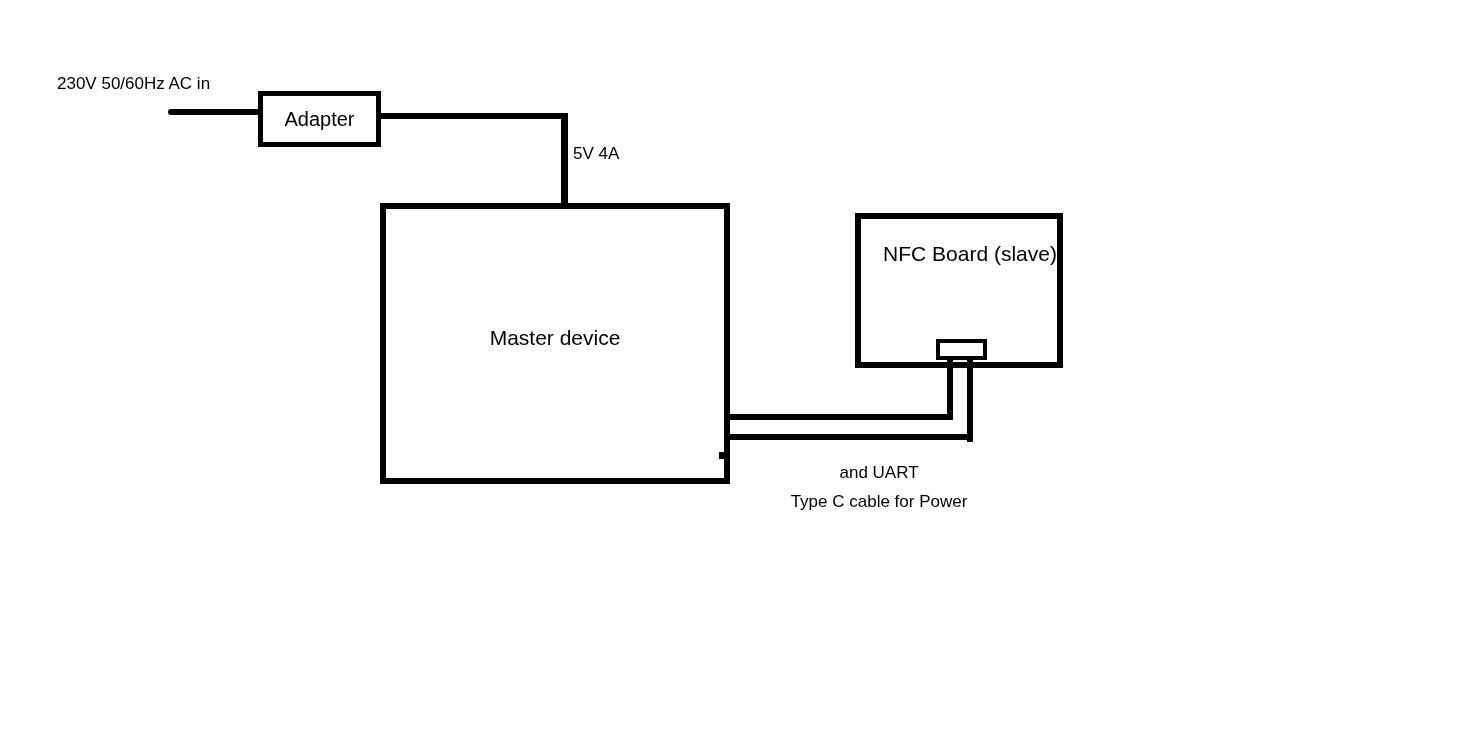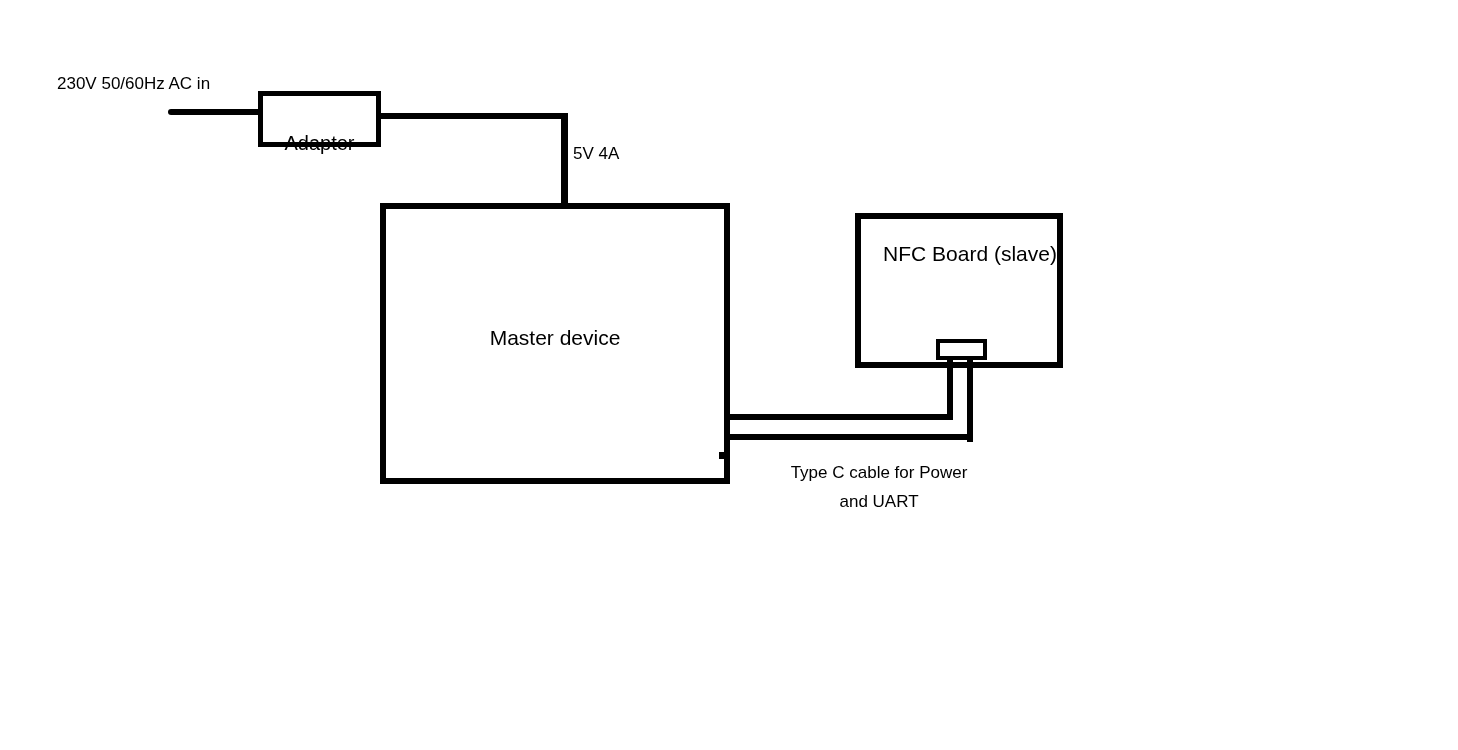--- a/index.html
+++ b/index.html
@@ -38,21 +38,21 @@
     right: 0;
     text-align: center;
     color: var(--ink, #000000);
     font-size: 21px;
     white-space: nowrap;
   }
   
   #ac-in-label       { left: 57px;  top: 73px; }
   #ac-in-wire        { left: 168px; top: 109px; width: 94px;  height: 6px; }
   #adapter-box       { left: 258px; top: 91px;  width: 123px; height: 56px; border-width: 5px; }
-  #adapter-box .box-label { top: 12px; margin-top: 24px; }
+  #adapter-box .box-label { top: 12px; }
   #adapter-out-wire  { left: 379px; top: 113px; width: 189px; height: 6px; }
   #power-down-wire   { left: 561px; top: 113px; width: 7px;   height: 92px; }
   #power-label       { left: 573px; top: 143px; }
   #master-box        { left: 380px; top: 203px; width: 350px; height: 281px; }
   #master-box .box-label { top: 117px; }
   #nfc-box           { left: 855px; top: 213px; width: 208px; height: 155px; }
   #nfc-box .box-label { top: 23px; transform: translateX(11px); }
   #connector-box     { left: 936px; top: 339px; width: 51px;  height: 21px; border-width: 4px; background: #ffffff; }
   #uart-wire-left-v  { left: 947px; top: 358px; width: 6px;   height: 62px; }
   #uart-wire-right-v { left: 967px; top: 358px; width: 6px;   height: 84px; }
@@ -87,17 +87,17 @@
 
   <div class="box" id="connector-box"></div>
 
   <div class="wire" id="uart-wire-left-v"></div>
   <div class="wire" id="uart-wire-right-v"></div>
   <div class="wire" id="uart-wire-top-h"></div>
   <div class="wire" id="uart-wire-bot-h"></div>
   <div class="wire" id="stray-mark"></div>
 
   <div class="lbl" id="cable-label">
+    <div>and UART</div>
     <div>Type C cable for Power</div>
-    <div>and UART</div>
   </div>
 
 </div>
 
 </body></html>

